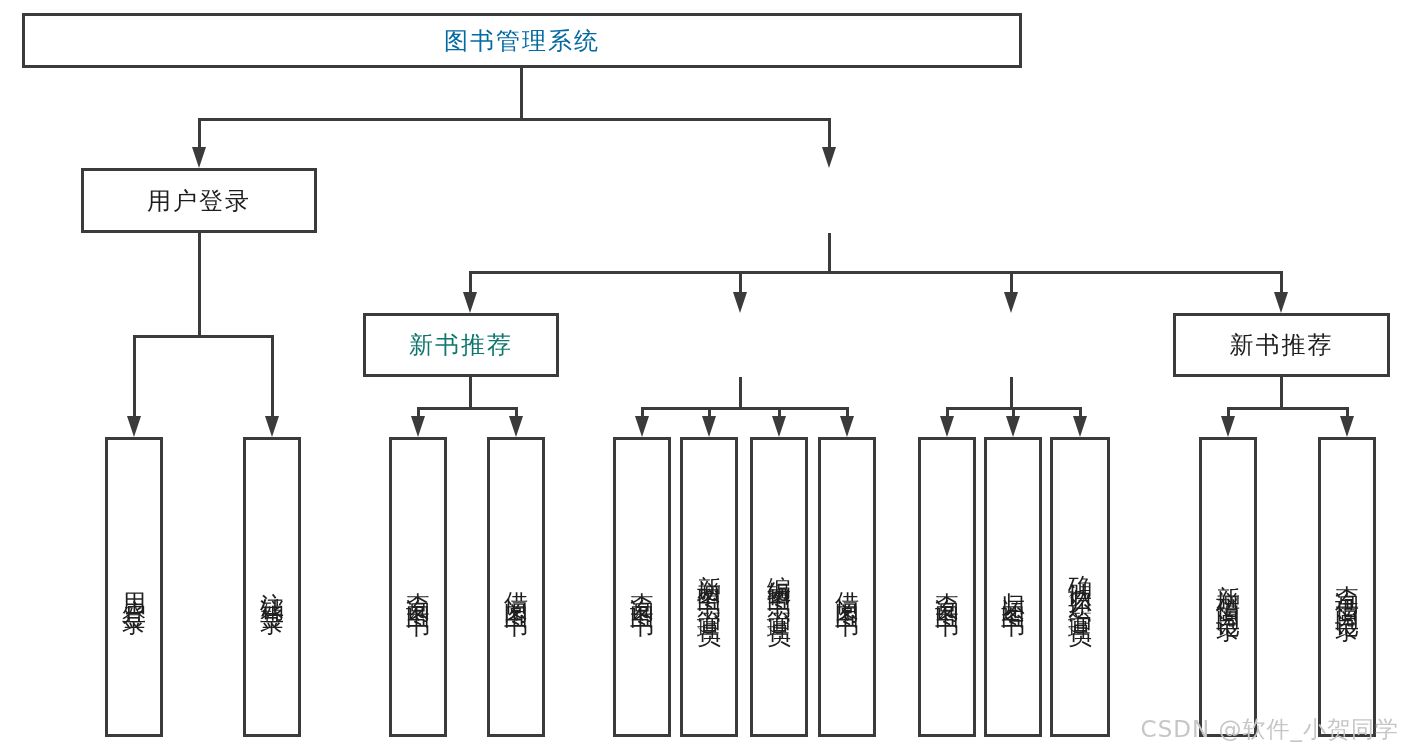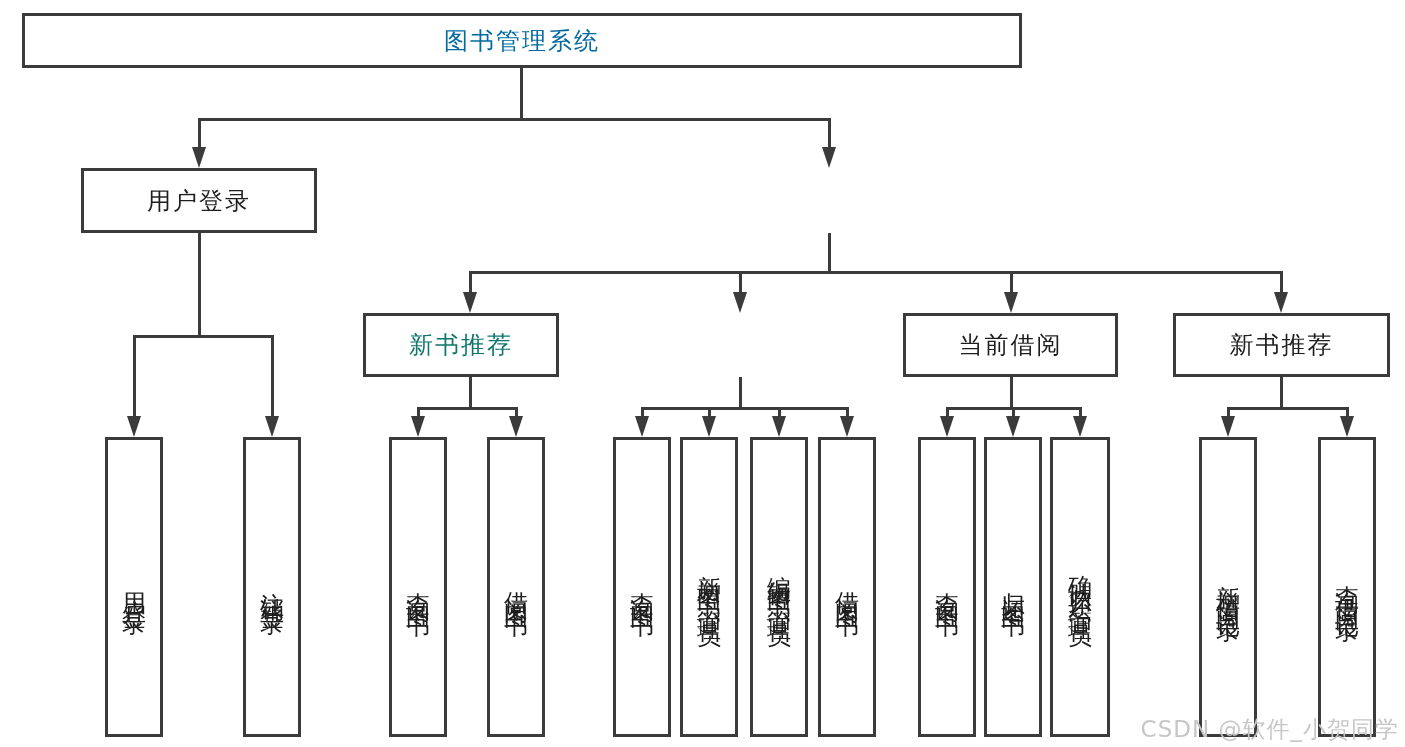--- a/index.html
+++ b/index.html
@@ -90,23 +90,20 @@
     <div class="arrowhead" style="left: 1340px; top: 416px; border-top-color: rgb(59, 59, 59);"></div>
     <div class="node" style="left: 22px; top: 13px; width: 1000px; height: 55px; border-color: rgb(59, 59, 59); background: rgb(255, 255, 255); color: #0369a1;">
       <span>图书管理系统</span>
     </div>
     <div class="node" style="left: 81px; top: 168px; width: 236px; height: 65px; border-color: rgb(59, 59, 59); background: rgb(255, 255, 255); color: rgb(30, 30, 30);">
       <span>用户登录</span>
     </div>
     <div class="node" style="left: 363px; top: 313px; width: 196px; height: 64px; border-color: rgb(59, 59, 59); background: rgb(255, 255, 255); color: #0f766e;">
       <span>新书推荐</span>
     </div>
-    <div class="node" style="left: 903px; top: 313px; width: 215px; height: 64px; border-color: rgb(59, 59, 59); background: rgb(255, 255, 255); color: rgb(30, 30, 30);">
-      <span>当前借阅</span>
-    </div>
     <div class="node" style="left: 1173px; top: 313px; width: 217px; height: 64px; border-color: rgb(59, 59, 59); background: rgb(255, 255, 255); color: rgb(30, 30, 30);">
       <span>新书推荐</span>
     </div>
     <div class="node vert" style="left: 105px; top: 437px; width: 58px; height: 300px; border-color: rgb(59, 59, 59); background: rgb(255, 255, 255); color: rgb(30, 30, 30);">
       <span>用户登录</span>
     </div>
     <div class="node vert" style="left: 243px; top: 437px; width: 58px; height: 300px; border-color: rgb(59, 59, 59); background: rgb(255, 255, 255); color: rgb(30, 30, 30);">
       <span>注销登录</span>
     </div>
     <div class="node vert" style="left: 389px; top: 437px; width: 58px; height: 300px; border-color: rgb(59, 59, 59); background: rgb(255, 255, 255); color: rgb(30, 30, 30);">

